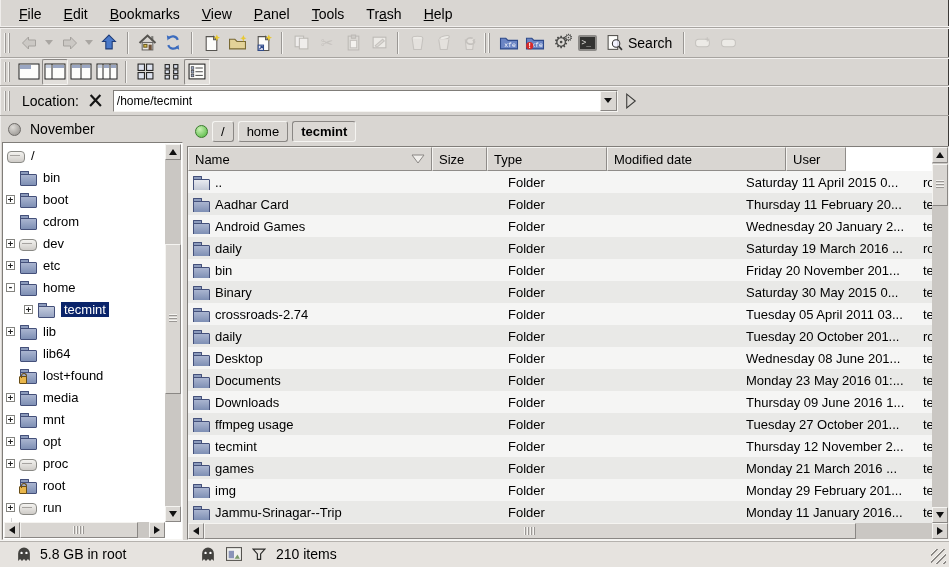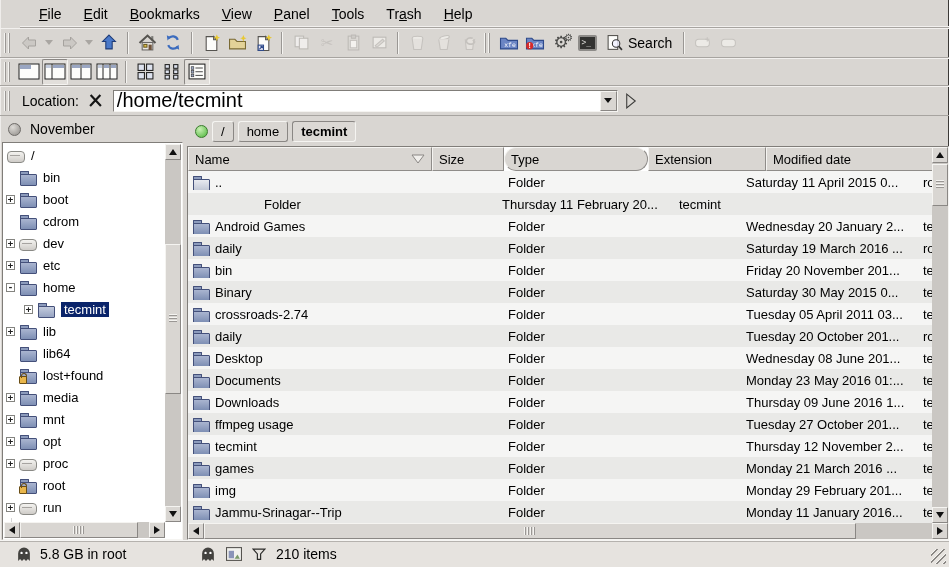--- a/index.html
+++ b/index.html
@@ -3,21 +3,21 @@
 <meta charset="utf-8">
 <style>
   * { margin:0; padding:0; box-sizing:border-box; }
   html,body { width:949px; height:567px; overflow:hidden; }
   body { font-family:"Liberation Sans", sans-serif; background:#d9d6d2; color:#000; }
   .window { position:relative; width:949px; height:567px; background:#d9d6d2;
             box-shadow: inset -1px -1px 0 #3c3a38, inset 1px 0 0 #efedeb; }
 
   
   .menubar { position:absolute; top:0; left:0; right:0; height:28px; display:flex; align-items:center;
-             padding-left:8px; border-bottom:1px solid #a7a4a0; box-shadow: inset 0 -1px 0 #f2f0ee; margin-left: 20px; }
+             padding-left:8px; border-bottom:1px solid #a7a4a0; box-shadow: inset 0 -1px 0 #f2f0ee; }
   .mitem { padding:4px 11px; font-size:14px; cursor:default; }
   .mitem .u { text-decoration:underline; }
 
   
   .tb { position:absolute; left:0; right:0; display:flex; align-items:center;
         border-bottom:1px solid #a7a4a0; box-shadow: inset 0 1px 0 #f2f0ee; padding-left:2px; }
   .tb1 { top:28px; height:30px; }
   .tb2 { top:58px; height:28px; }
   .locbar { top:86px; height:30px; }
   .grip { width:8px; height:20px; margin:0 4px 0 2px; flex:none;
@@ -33,21 +33,21 @@
   .glyph { font-size:15px; line-height:1; color:#4a4a48; }
   .glyph.dis { color:#c6c3bf; }
   .gear2 { position:absolute; font-size:10px; top:2px; right:1px; color:#4a4a48; }
   .termbox { width:19px; height:16px; background:#323230; border:2px solid #8d8b88; border-radius:2px;
              color:#d8d8d4; font-size:8px; line-height:11px; text-align:left; padding-left:2px; font-family:"DejaVu Sans Mono",monospace; }
 
   
   .loclabel { font-size:14px; margin:0 8px 0 6px;text-align:right; }
   .xbtn { width:18px; height:18px; display:flex; align-items:center; justify-content:center; margin-right:8px; }
   .locinput { width:505px; height:22px; border:1px solid; border-color:#807d79 #f5f4f1 #f5f4f1 #807d79;
-              background:#fff; font-family:"Liberation Sans",sans-serif; font-size:20px; padding:0 3px; outline:none; }
+              background:#fff; font-family:"Liberation Sans",sans-serif; font-size:12px; padding:0 3px; outline:none; }
   .combo-arrow { width:17px; height:20px; margin-left:-18px; background:#d9d6d2;
                  border:1px solid; border-color:#f5f4f1 #8a8784 #8a8784 #f5f4f1;
                  display:flex; align-items:center; justify-content:center; }
   .combo-arrow i { width:0;height:0;border-left:4px solid transparent;border-right:4px solid transparent;border-top:5px solid #111; }
   .gobtn { margin-left:8px; display:flex; align-items:center; }
 
   
   .sidebar { position:absolute; top:116px; bottom:27px; left:0; width:184px; }
   .sb-head { height:26px; display:flex; align-items:center; gap:9px; padding-left:8px; font-size:14px; }
   .ball { width:13px; height:13px; border-radius:50%; border:1px solid #6e6b68;
@@ -95,22 +95,22 @@
   .crumb { font-size:13px; padding:2px 8px; background:#d9d6d2; border:1px solid; border-radius:3px;
            border-color:#f5f4f1 #8a8784 #8a8784 #f5f4f1; }
   .crumb.active { font-weight:bold; border-color:#8a8784 #f5f4f1 #f5f4f1 #8a8784; background:#dcd9d5; }
   .table { position:absolute; top:30px; left:0; right:0; bottom:0; background:#fff; overflow:hidden;
            border:1px solid; border-color:#807d79 #f5f4f1 #f5f4f1 #807d79; }
   .header { display:flex; height:24px; width:745px; overflow:hidden; }
   .hcell { height:24px; background:#d9d6d2; border-top:1px solid #f5f4f1; border-left:1px solid #f5f4f1;
            border-right:1px solid #8f8c89; border-bottom:1px solid #8f8c89;
            display:flex; align-items:center; padding-left:6px; font-size:13px; flex:none; overflow:hidden; white-space:nowrap; }
   .hcell[data-col="name"] { width:244px; }
-  .hcell[data-col="size"] { width:72px; }
-  .hcell[data-col="type"] { width:144px;border-radius:12px; }
+  .hcell[data-col="size"] { width:55px; }
+  .hcell[data-col="type"] { width:120px; }
   .hcell[data-col="ext"]  { width:118px; }
   .hcell[data-col="mod"]  { width:179px; }
   .hcell[data-col="user"] { width:60px; }
   .sortmark { display:none; margin-left:auto; margin-right:6px; }
   .sortmark.show { display:inline-block; }
   .rows { width:745px; overflow:hidden; }
   .frow { display:flex; height:22px; align-items:center; font-size:13px; white-space:nowrap; }
   .frow:nth-child(odd) { background:#f5f5f4; }
   .frow:nth-child(even) { background:#e9e9e7; }
   .c-name { width:244px; flex:none; display:flex; align-items:center; padding-left:4px; overflow:hidden; }
@@ -548,23 +548,20 @@
             <span class="sortmark show"><svg width="14" height="10" viewBox="0 0 14 10">
                 <polygon points="1,1 13,1 7,9" fill="#f1efec" stroke="#8a8784"></polygon>
               </svg></span>
           </div>
           <div class="hcell" data-col="size">
             <span>Size</span>
           </div>
           <div class="hcell" data-col="type">
             <span>Type</span>
           </div>
-          <div class="hcell" data-col="ext">
-            <span>Extension</span>
-          </div>
           <div class="hcell" data-col="mod">
             <span>Modified date</span>
           </div>
           <div class="hcell" data-col="user">
             <span>User</span>
           </div>
         </div>
       <div class="rows">
 
       <div class="frow">
@@ -574,20 +571,24 @@
               </span>
               <span class="ftext">..</span>
             </span>
             <span class="c-size"></span>
             <span class="c-type">Folder</span>
             <span class="c-ext"></span>
             <span class="c-mod">Saturday 11 April 2015 0...</span>
             <span class="c-user">root</span>
           </div>
           <div class="frow">
+            <span class="c-name">
+              <span class="ficon" data-icon="folder"><span class="ovl"></span></span>
+              <span class="ftext">Aadhar Card</span>
+            </span>
             <span class="c-size"></span>
             <span class="c-type">Folder</span>
             <span class="c-ext"></span>
             <span class="c-mod">Thursday 11 February 20...</span>
             <span class="c-user">tecmint</span>
           </div>
           <div class="frow">
             <span class="c-name">
               <span class="ficon" data-icon="folder"><span class="ovl"></span></span>
               <span class="ftext">Android Games</span>

